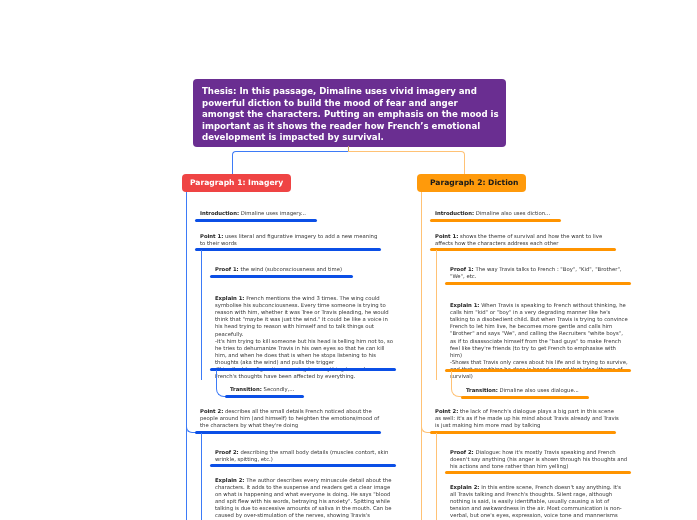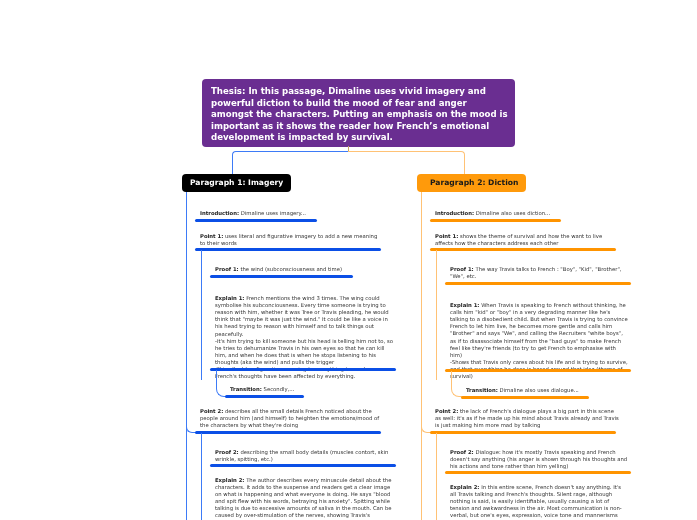--- a/index.html
+++ b/index.html
@@ -3,32 +3,32 @@
 <meta charset="utf-8">
 <style>
   html, body { margin: 0; padding: 0; }
   body {
     width: 697px; height: 520px; overflow: hidden; position: relative;
     background: #ffffff;
     font-family: "DejaVu Sans", "Liberation Sans", sans-serif;
   }
   .abs { position: absolute; }
   .thesis {
-    left: 202px; top: 79px; width: 298px; height: 58px;
+    left: 193px; top: 79px; width: 298px; height: 58px;
     background: #6a2e91; border-radius: 4px;
     color: #ffffff; font-weight: bold; font-size: 8.6px; line-height: 11.6px;
     padding: 7px 6px 3px 9px; box-sizing: content-box;
   }
   .line { position: absolute; }
   .para-head {
     position: absolute; height: 18px; border-radius: 4px;
     font-weight: bold; font-size: 7.6px; line-height: 18px;
     padding: 0 8px; white-space: nowrap;
   }
-  .p1 { background: #000000; color: #ffffff; }
+  .p1 { background: #ef4444; color: #ffffff; }
   .p2 { background: #ff9a0b; color: #1a1a1a; padding-left: 13px; }
   .node { position: absolute; font-size: 5.3px; line-height: 7.1px; color: #333333; }
   .node b { color: #222222; }
   .uline { position: absolute; height: 3px; border-radius: 2px; }
   .blue { background: #0b4fe6; }
   .orange { background: #ff9400; }
   .vl-blue { background: #3d7bf7; }
   .vl-orange { background: #ffc275; }
   .txt { white-space: pre-line; }
 </style>

